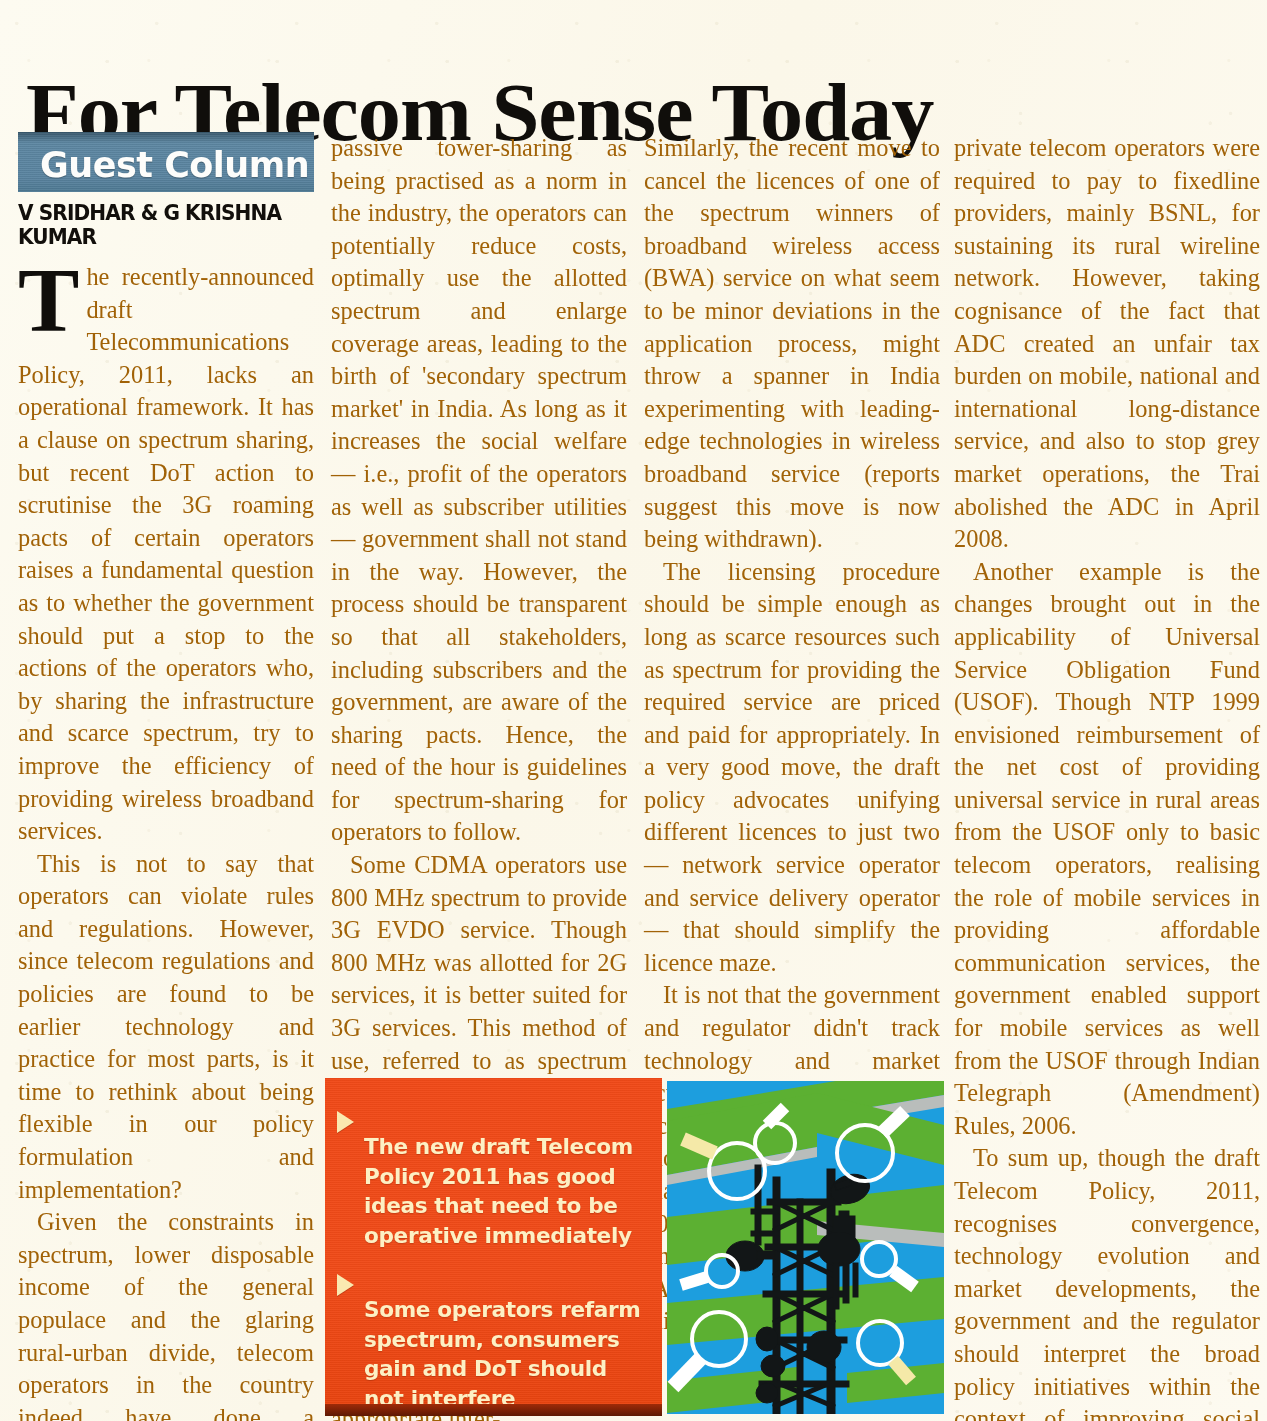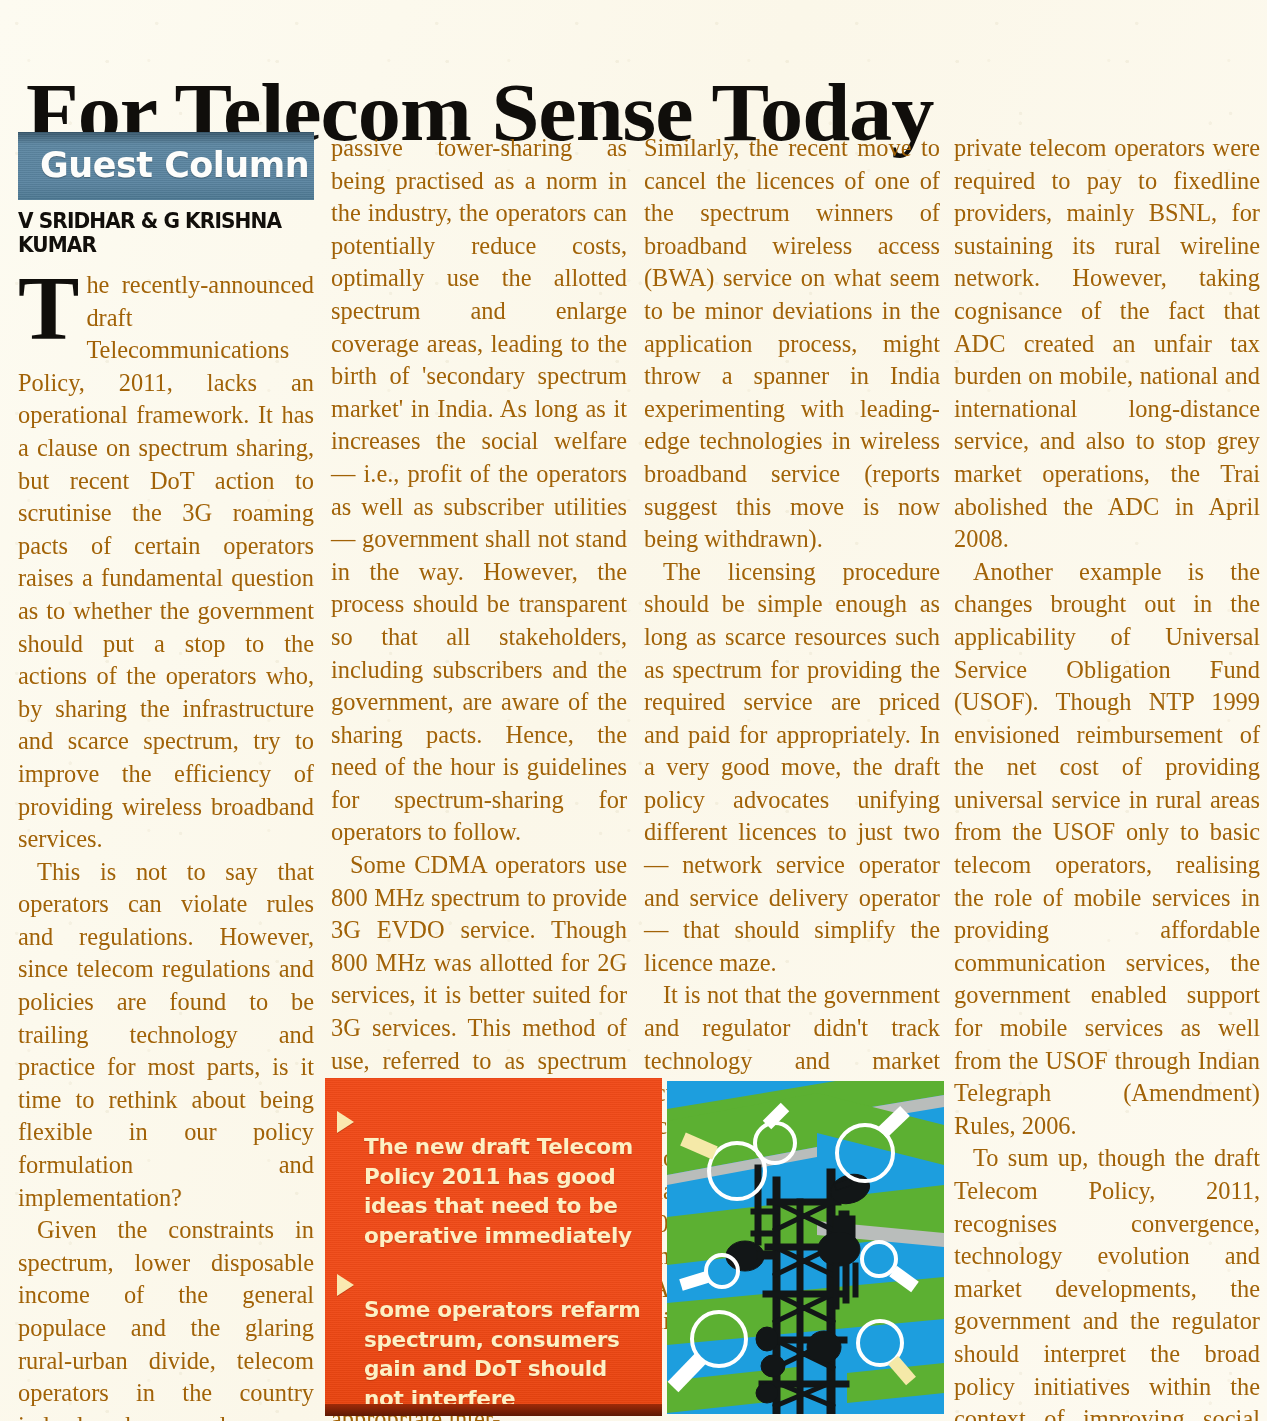--- a/index.html
+++ b/index.html
@@ -48,21 +48,21 @@
     top:0;
     width:296px;
   }
   .col1{left:0px;}
   .col2{left:313px;}
   .col3{left:626px;}
   .col4{left:936px; width:306px;}
 
   
   .banner{
-    width:296px;height:68px;
+    width:296px;height:60px;
     background:
       repeating-linear-gradient(0deg, rgba(255,255,255,.05) 0 1px, rgba(0,0,0,.05) 1px 2px),
       linear-gradient(180deg,#39586c 0%, #5d87a2 18%, #5a84a0 75%, #4d7892 100%);
     position:relative;
     margin-bottom:9px;
     box-sizing:border-box;
   }
   .banner-label{
     position:absolute;
     left:22px; top:12px;
@@ -169,21 +169,21 @@
 <h1 class="headline">For Telecom Sense Today</h1>
 
 <div class="columns">
 
   <div class="col col1">
     <div class="banner">
       <div class="banner-label">Guest Column</div>
     </div>
     <div class="byline">V SRIDHAR &amp; G KRISHNA KUMAR</div>
     <p class="body dropcap">The recently-announced draft Telecommunications Policy, 2011, lacks an operational framework. It has a clause on spectrum sharing, but recent DoT action to scrutinise the 3G roaming pacts of certain operators raises a fundamental question as to whether the government should put a stop to the actions of the operators who, by sharing the infrastructure and scarce spectrum, try to improve the efficiency of providing wireless broadband services.</p>
-    <p class="body">This is not to say that operators can violate rules and regulations. However, since telecom regulations and policies are found to be trailing technology and practice for most parts, is it time to rethink about being flexible in our policy formulation and implementation?</p>
+    <p class="body">This is not to say that operators can violate rules and regulations. However, since telecom regulations and policies are found to be earlier technology and practice for most parts, is it time to rethink about being flexible in our policy formulation and implementation?</p>
     <p class="body">Given the constraints in spectrum, lower disposable income of the general populace and the glaring rural-urban divide, telecom operators in the country indeed have done a tremendous job in their innovative offerings — often referred to as frugal innovation — to increase the utility of their subscribers. This is evident in the improved telecom penetration levels, low prices and the increased contribution of the telecom sector to the country's GDP: more than 3.5% currently.</p>
 
   </div>
 
   <div class="col col2">
     <p class="body cont">passive tower-sharing as being practised as a norm in the industry, the operators can potentially reduce costs, optimally use the allotted spectrum and enlarge coverage areas, leading to the birth of 'secondary spectrum market' in India. As long as it increases the social welfare — i.e., profit of the operators as well as subscriber utilities — government shall not stand in the way. However, the process should be transparent so that all stakeholders, including subscribers and the government, are aware of the sharing pacts. Hence, the need of the hour is guidelines for spectrum-sharing for operators to follow.</p>
     <p class="body">Some CDMA operators use 800 MHz spectrum to provide 3G EVDO service. Though 800 MHz was allotted for 2G services, it is better suited for 3G services. This method of use, referred to as spectrum refarming, is not allowed in the policy. However, nobody is complaining as both the operators as well as subscribers earn positive net utility out of this initiative. Though the draft policy reiterates delinking licence (for the provisioning of services) from spectrum, appropriate inter-</p>
   </div>
 
   <div class="col col3">

